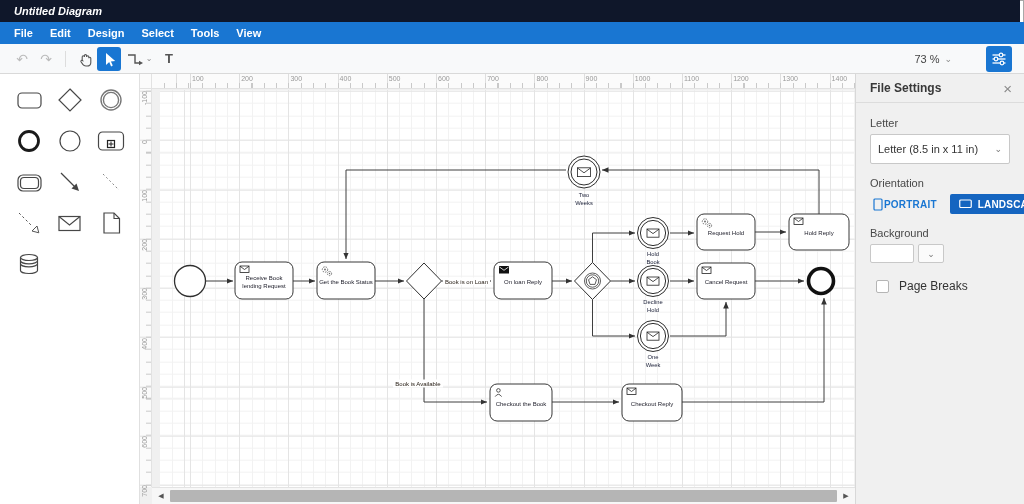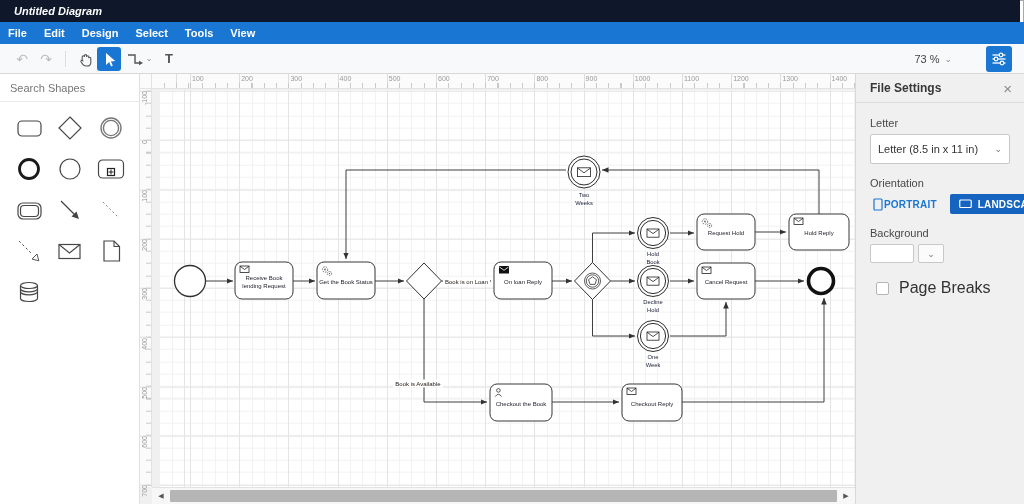--- a/index.html
+++ b/index.html
@@ -4,21 +4,21 @@
 <style>
   * { box-sizing: border-box; margin: 0; padding: 0; }
   html,body { width:1024px; height:504px; overflow:hidden; }
   body { font-family:"Liberation Sans", sans-serif; position:relative; background:#fff;
          box-shadow: inset 0 0 0 1px #a8a8a8; }
 
   
   #titlebar { position:absolute; left:0; top:0; right:4px; height:22px; background:#0f172a;font-style:italic; }
   #titlebar .title { color:#fff; font-size:11px; font-weight:bold; padding:5px 0 0 14px; display:block; }
   #menubar { position:absolute; left:0; top:22px; right:0; height:22px; background:#1976d2;
-             display:flex; align-items:center; gap:17px; padding-left:8px; }
+             display:flex; align-items:center; gap:17px; padding-left:14px; }
   #menubar .menu-item { color:#fff; font-size:11px; font-weight:bold; cursor:default; }
 
   #toolbar { position:absolute; left:0; top:44px; right:0; height:30px; background:#f8f9fa;
              border-bottom:1px solid #d9d9d9; display:flex; align-items:center; padding:0 10px; }
   .tool { width:24px; height:24px; display:flex; align-items:center; justify-content:center;
           border-radius:3px; color:#555; }
   .tool.wide { width:36px; }
   .tool.disabled { color:#bcbcbc; }
   .tool.selected { background:#1976d2; }
   .tool .glyph { font-size:14px; line-height:1; }
@@ -100,21 +100,21 @@
                   font-weight:bold; letter-spacing:.2px; }
   #landscape-btn { margin-left:13px; background:#1565c0; color:#fff; font-size:10px; font-weight:bold;
                    height:20px; padding:0 9px; display:flex; align-items:center; gap:6px;
                    border-radius:2px; letter-spacing:.2px; border:none; }
   #bg-row { display:flex; gap:4px; margin-bottom:16px; }
   #bg-swatch { width:44px; height:19px; background:#fff; border:1px solid #c8c8c8; border-radius:2px; }
   #bg-chev { width:26px; height:19px; border:1px solid #c8c8c8; border-radius:2px; background:#fbfbfb;
              display:flex; align-items:center; justify-content:center; }
   #pb-row { display:flex; align-items:center; padding-left:6px; }
   #pb-checkbox { width:13px; height:13px; background:#fff; border:1px solid #b5b5b5; border-radius:2px; }
-  #pb-row .plabel2 { font-size:16px; color:#333; margin-left:10px; }
+  #pb-row .plabel2 { font-size:12px; color:#333; margin-left:10px; }
 
   
   .icon-stroke { fill:none; stroke:#474747; stroke-width:1.2; }
   svg text { font-family:"Liberation Sans",sans-serif; }
   .task { fill:#fff; stroke:#383838; stroke-width:1; }
   .node { fill:#fff; stroke:#2f2f2f; stroke-width:1.3; }
   .thin { stroke-width:1; }
   .endev { fill:#fff; stroke:#111; stroke-width:3.6; }
   .edge { fill:none; stroke:#3f3f3f; stroke-width:1; }
   .env { fill:#fff; stroke:#222; stroke-width:0.8; }
@@ -182,23 +182,20 @@
       <g fill="#1976d2" stroke="#fff" stroke-width="1.2">
         <circle cx="10" cy="4" r="1.8"></circle>
           <circle cx="5" cy="8" r="1.8"></circle>
           <circle cx="11" cy="12" r="1.8"></circle>
       </g>
     </svg>
   </button>
 </div>
 
 <div id="sidebar">
-  <div id="search-row">
-    <input placeholder="Search Shapes" style="">
-  </div>
   <div id="shape-grid">
     <div class="shape">
       <svg width="30" height="30">
           <rect class="icon-stroke" x="4" y="8" width="23" height="15" rx="4"></rect>
         </svg>
       </div>
     <div class="shape">
       <svg width="30" height="30">
           <polygon class="icon-stroke" points="15,4 26,15 15,26 4,15" stroke-width="1.1"></polygon>
         </svg>

